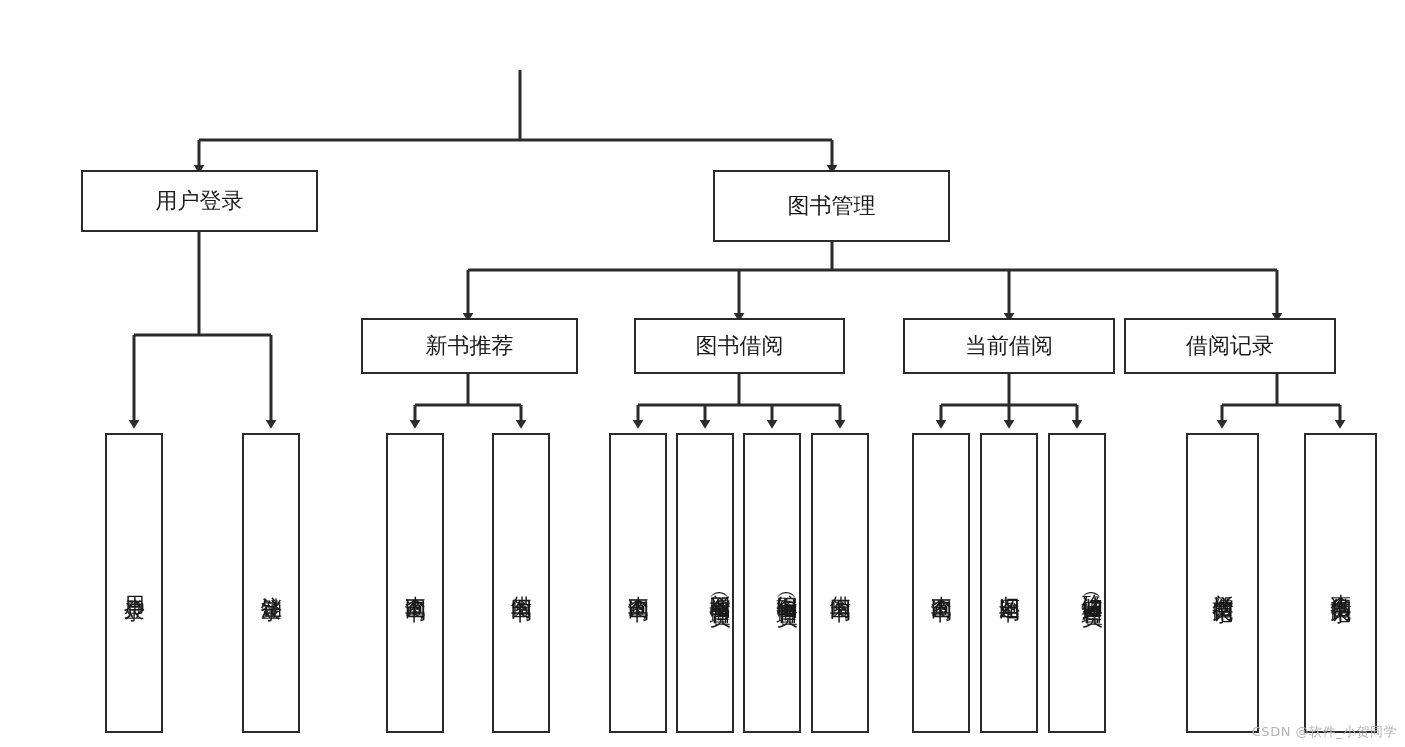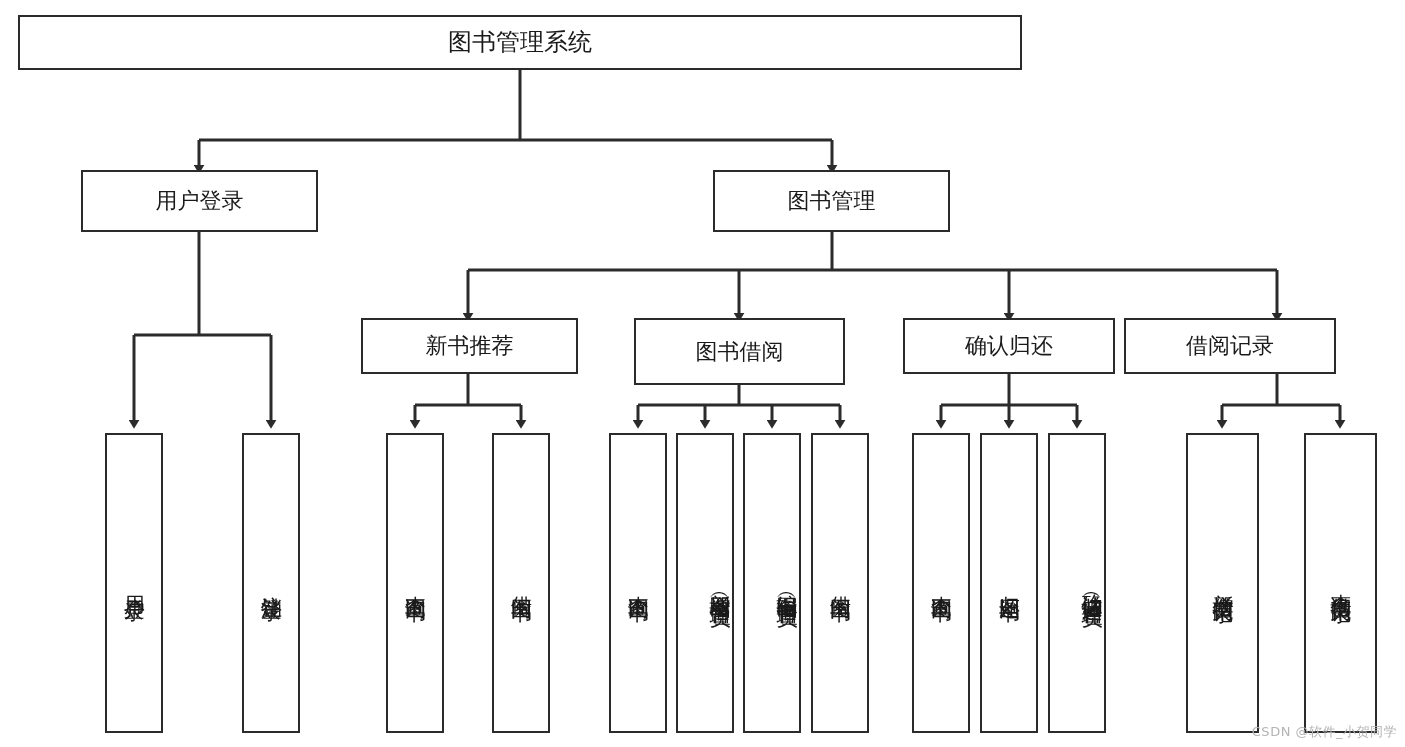--- a/index.html
+++ b/index.html
@@ -123,39 +123,36 @@
       <path d="M1009,405 L1009,421" marker-end="url(#arrow)"></path>
       <path d="M1077,405 L1077,421" marker-end="url(#arrow)"></path>
 
       <path d="M1277,374 L1277,405"></path>
       <path d="M1222,405 L1340,405"></path>
       <path d="M1222,405 L1222,421" marker-end="url(#arrow)"></path>
       <path d="M1340,405 L1340,421" marker-end="url(#arrow)"></path>
     </g>
   </svg>
 
-  <div class="node root" style="left:18px; top:15px; width:1004px; height:55px;">
-    <span class="node-label">图书管理系统</span>
-  </div>
 
   <div class="node level2" style="left:81px; top:170px; width:237px; height:62px;">
     <span class="node-label">用户登录</span>
   </div>
-  <div class="node level2" style="left:713px; top:170px; width:237px; height:62px;">
+  <div class="node level2" style="left:713px; top:170px; width:237px; height:72px;">
     <span class="node-label">图书管理</span>
   </div>
 
   <div class="node level2" style="left:361px; top:318px; width:217px; height:56px;">
     <span class="node-label">新书推荐</span>
   </div>
-  <div class="node level2" style="left:634px; top:318px; width:211px; height:67px;">
+  <div class="node level2" style="left:634px; top:318px; width:211px; height:56px;">
     <span class="node-label">图书借阅</span>
   </div>
   <div class="node level2" style="left:903px; top:318px; width:212px; height:56px;">
-    <span class="node-label">确认归还</span>
+    <span class="node-label">当前借阅</span>
   </div>
   <div class="node level2" style="left:1124px; top:318px; width:212px; height:56px;">
     <span class="node-label">借阅记录</span>
   </div>
 
   <div class="node leaf center-v" style="left:105px; top:433px; width:58px; height:300px;">
     <span class="node-label">用户登录</span>
   </div>
   <div class="node leaf center-v" style="left:242px; top:433px; width:58px; height:300px;">
     <span class="node-label">注销登录</span>

